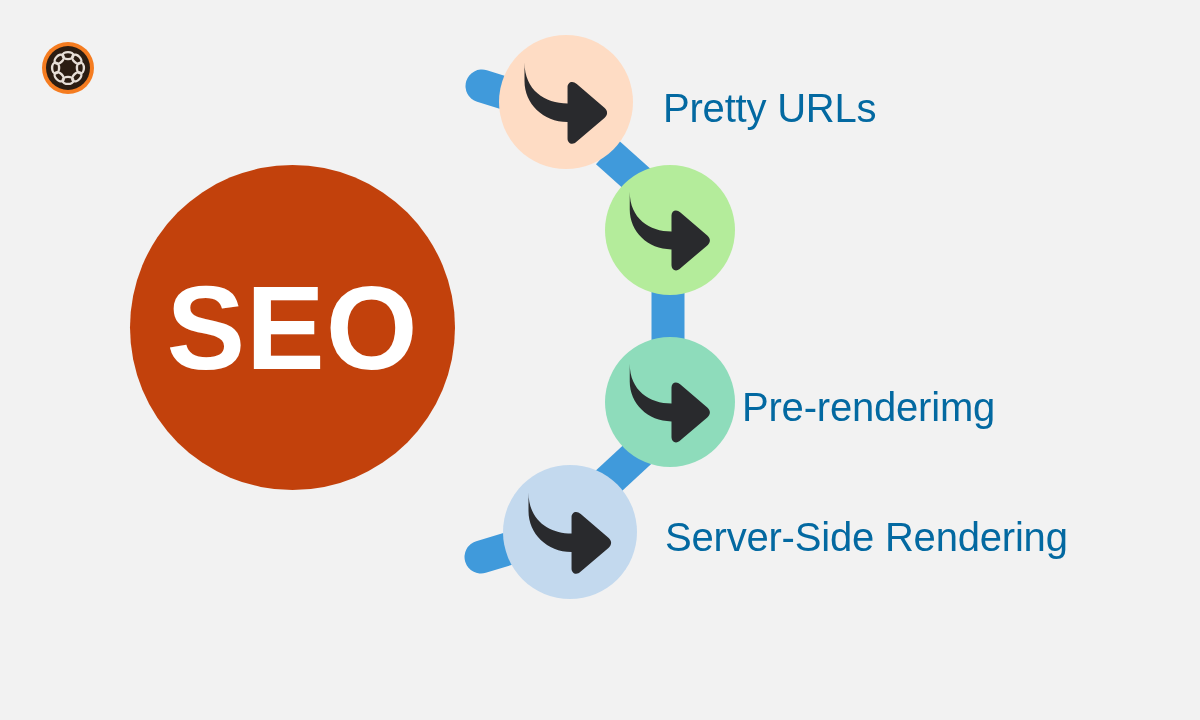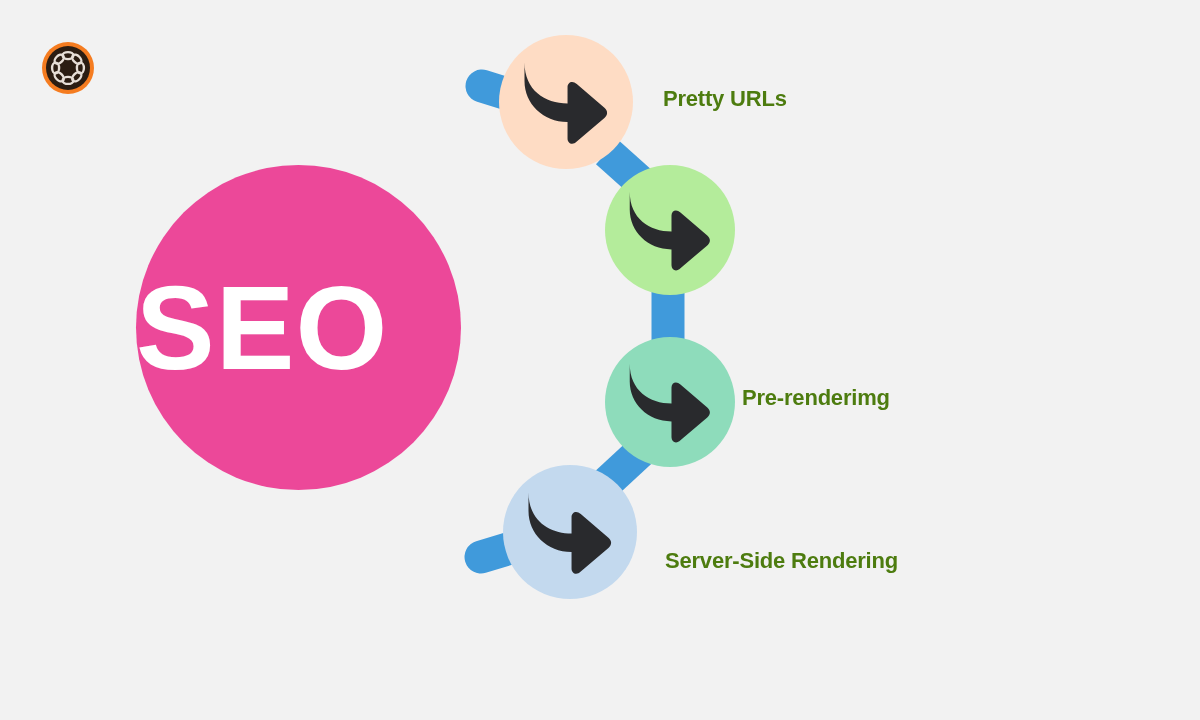--- a/index.html
+++ b/index.html
@@ -28,28 +28,29 @@
     position: absolute;
     left: 41px;
     top: 41px;
     width: 54px;
     height: 54px;
   }
 
   
   .seo-disc {
     position: absolute;
-    left: 136px;
+    left: 130px;
     top: 165px;
     width: 325px;
     height: 325px;
     border-radius: 50%;
-    background: #ec4899;
+    background: #c2410c;
     display: flex;
     align-items: center;
+    justify-content: center;
   }
   .seo-disc .seo-text {
     color: #ffffff;
     font-size: 118px;
     font-weight: bold;
     letter-spacing: 1px;
     line-height: 1;
     font-family: "Liberation Sans", sans-serif;
     -webkit-font-smoothing: antialiased;
   }
@@ -59,31 +60,31 @@
     position: absolute;
     left: 0; top: 0;
     width: 1200px;
     height: 720px;
   }
 
   
   .step-label {
     position: absolute;
     font-family: "Liberation Sans", sans-serif;
-    font-weight: bold;
-    font-size: 22px;
-    color: #4d7c0f;
+    font-weight: normal;
+    font-size: 40px;
+    color: #0369a1;
     white-space: nowrap;
     line-height: 1;
     letter-spacing: -0.2px;
   }
   .step-label.l0 { left: 663px; top: 88px; }
   .step-label.l1 { left: 769px; top: 214px; }
   .step-label.l2 { left: 742px; top: 387px; }
-  .step-label.l3 { left: 665px; top: 517px; margin-top: 33px; }
+  .step-label.l3 { left: 665px; top: 517px; }
 </style>
 </head>
 <body>
 
 <div id="stage">
 
   <div class="logo">
     <svg width="54" height="54" viewBox="0 0 54 54">
       <circle cx="27" cy="27" r="26" fill="#f57c20"></circle>
       <circle cx="27" cy="27" r="22" fill="#2b1d12"></circle>

